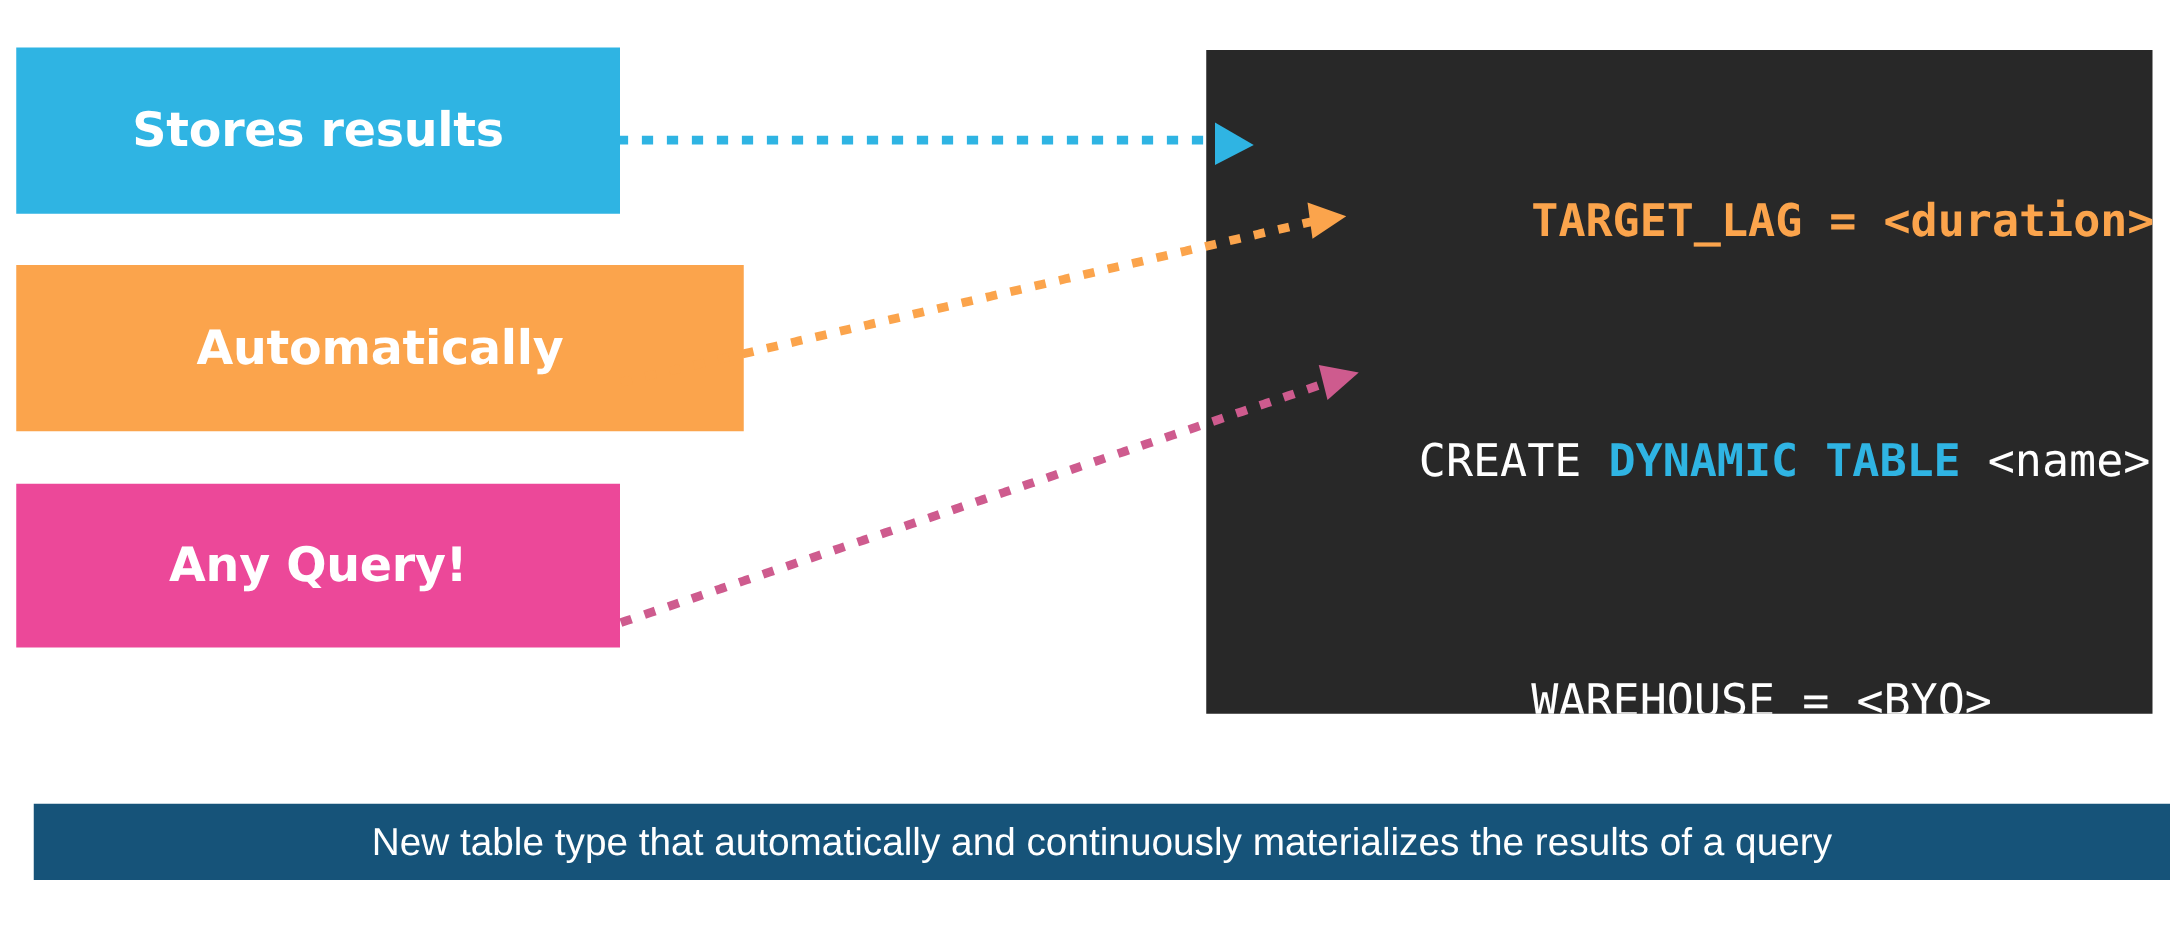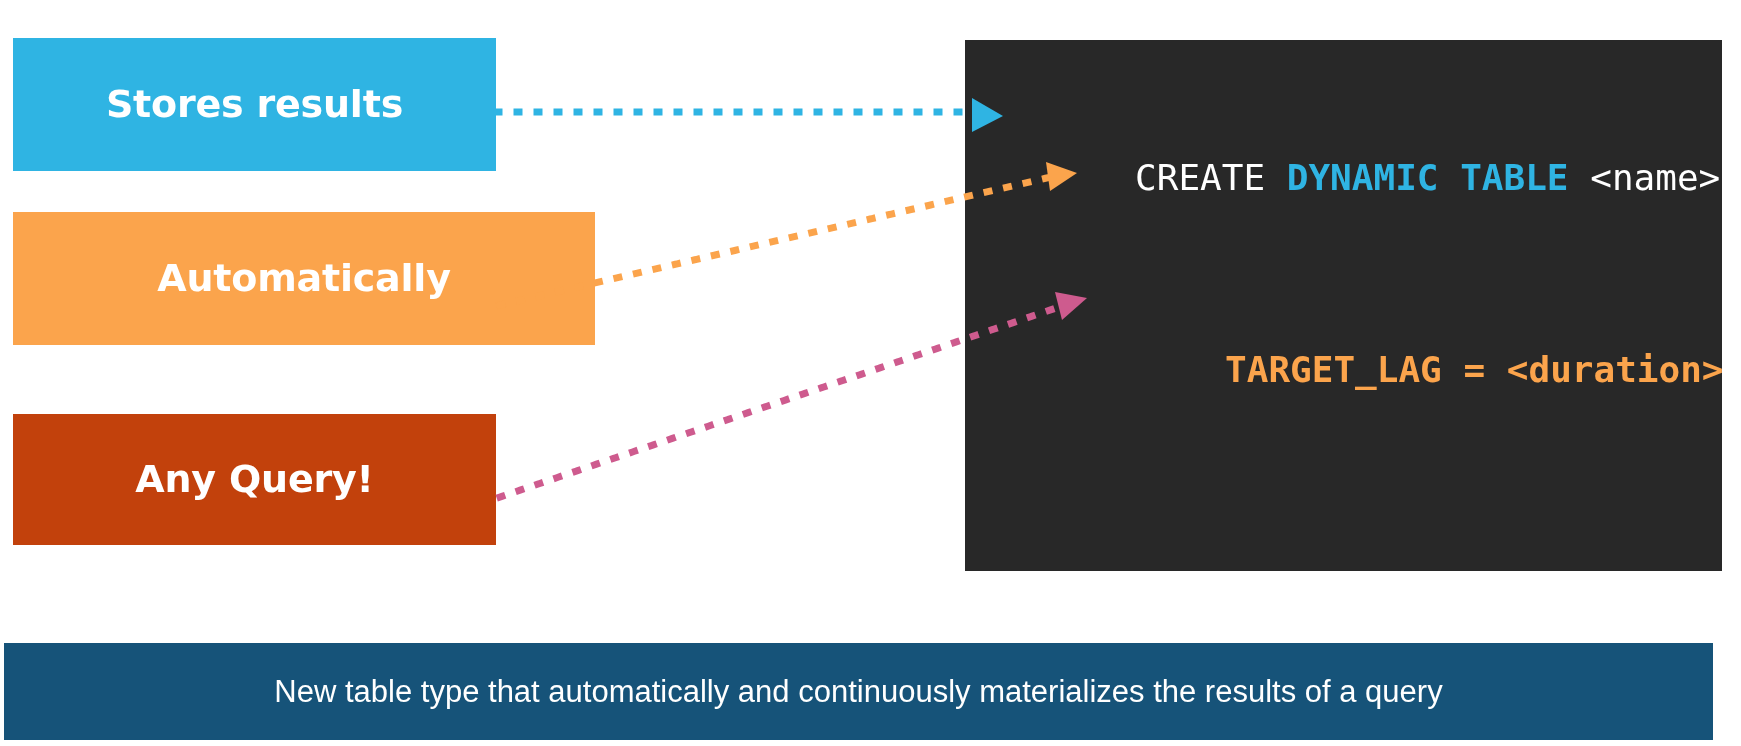--- a/index.html
+++ b/index.html
@@ -37,22 +37,21 @@
   #box-stores-results {
     left: 13px;  top: 38px;  width: 483px; height: 133px;
     background: #2fb4e3;
   }
   #box-auto-refresh {
     left: 13px;  top: 212px; width: 582px; height: 133px;
     background: #fba44c;
   }
   #box-any-query {
     left: 13px;  top: 387px; width: 483px; height: 131px;
-    background: #c2410c;
-    margin-top: 27px;
+    background: #ec4899;
   }
 
   
   #code-panel {
     position: absolute;
     left: 965px;
     top: 40px;
     width: 757px;
     height: 531px;
     background: #282828;
@@ -78,24 +77,24 @@
     position: absolute;
     left: 0; top: 0;
     width: 1741px;
     height: 746px;
     pointer-events: none;
   }
 
   
   #caption-bar {
     position: absolute;
-    left: 4px;
+    left: 27px;
     top: 643px;
     width: 1709px;
-    height: 97px;
+    height: 61px;
     background: #165379;
     display: flex;
     align-items: center;
     justify-content: center;
     color: #ffffff;
     font-family: "Liberation Sans", sans-serif;
     font-size: 31px;
     box-sizing: border-box;
     padding: 0 20px;
   }
@@ -113,28 +112,31 @@
     <span>
       <span>Automatically</span><br>
     </span>
   </div>
 
   <div class="feature-box" id="box-any-query">
     <span>Any Query!</span>
   </div>
 
   <div id="code-panel">
+    <div class="code-line indent-1">
+      <span class="tok-orange">TARGET_LAG = &lt;duration&gt;</span>
+    </div>
+
     <div class="code-line">
       <span class="tok-plain">CREATE </span><span class="tok-kw-blue">DYNAMIC TABLE</span><span class="tok-plain"> &lt;name&gt;</span>
     </div>
 
     <div class="code-line indent-1">
-      <span class="tok-orange">TARGET_LAG = &lt;duration&gt;</span>
+      <span class="tok-plain">WAREHOUSE = &lt;BYO&gt;</span>
     </div>
-
 
   </div>
 
   <svg id="connectors" viewBox="0 0 1741 746" xmlns="http://www.w3.org/2000/svg">
 
     <g>
       <line x1="497" y1="112" x2="975" y2="112" stroke="#2fb4e3" stroke-width="7" stroke-linecap="square" stroke-dasharray="2 18"></line>
       <polygon points="972,98 1003,116 972,132" fill="#2fb4e3"></polygon>
     </g>
 

